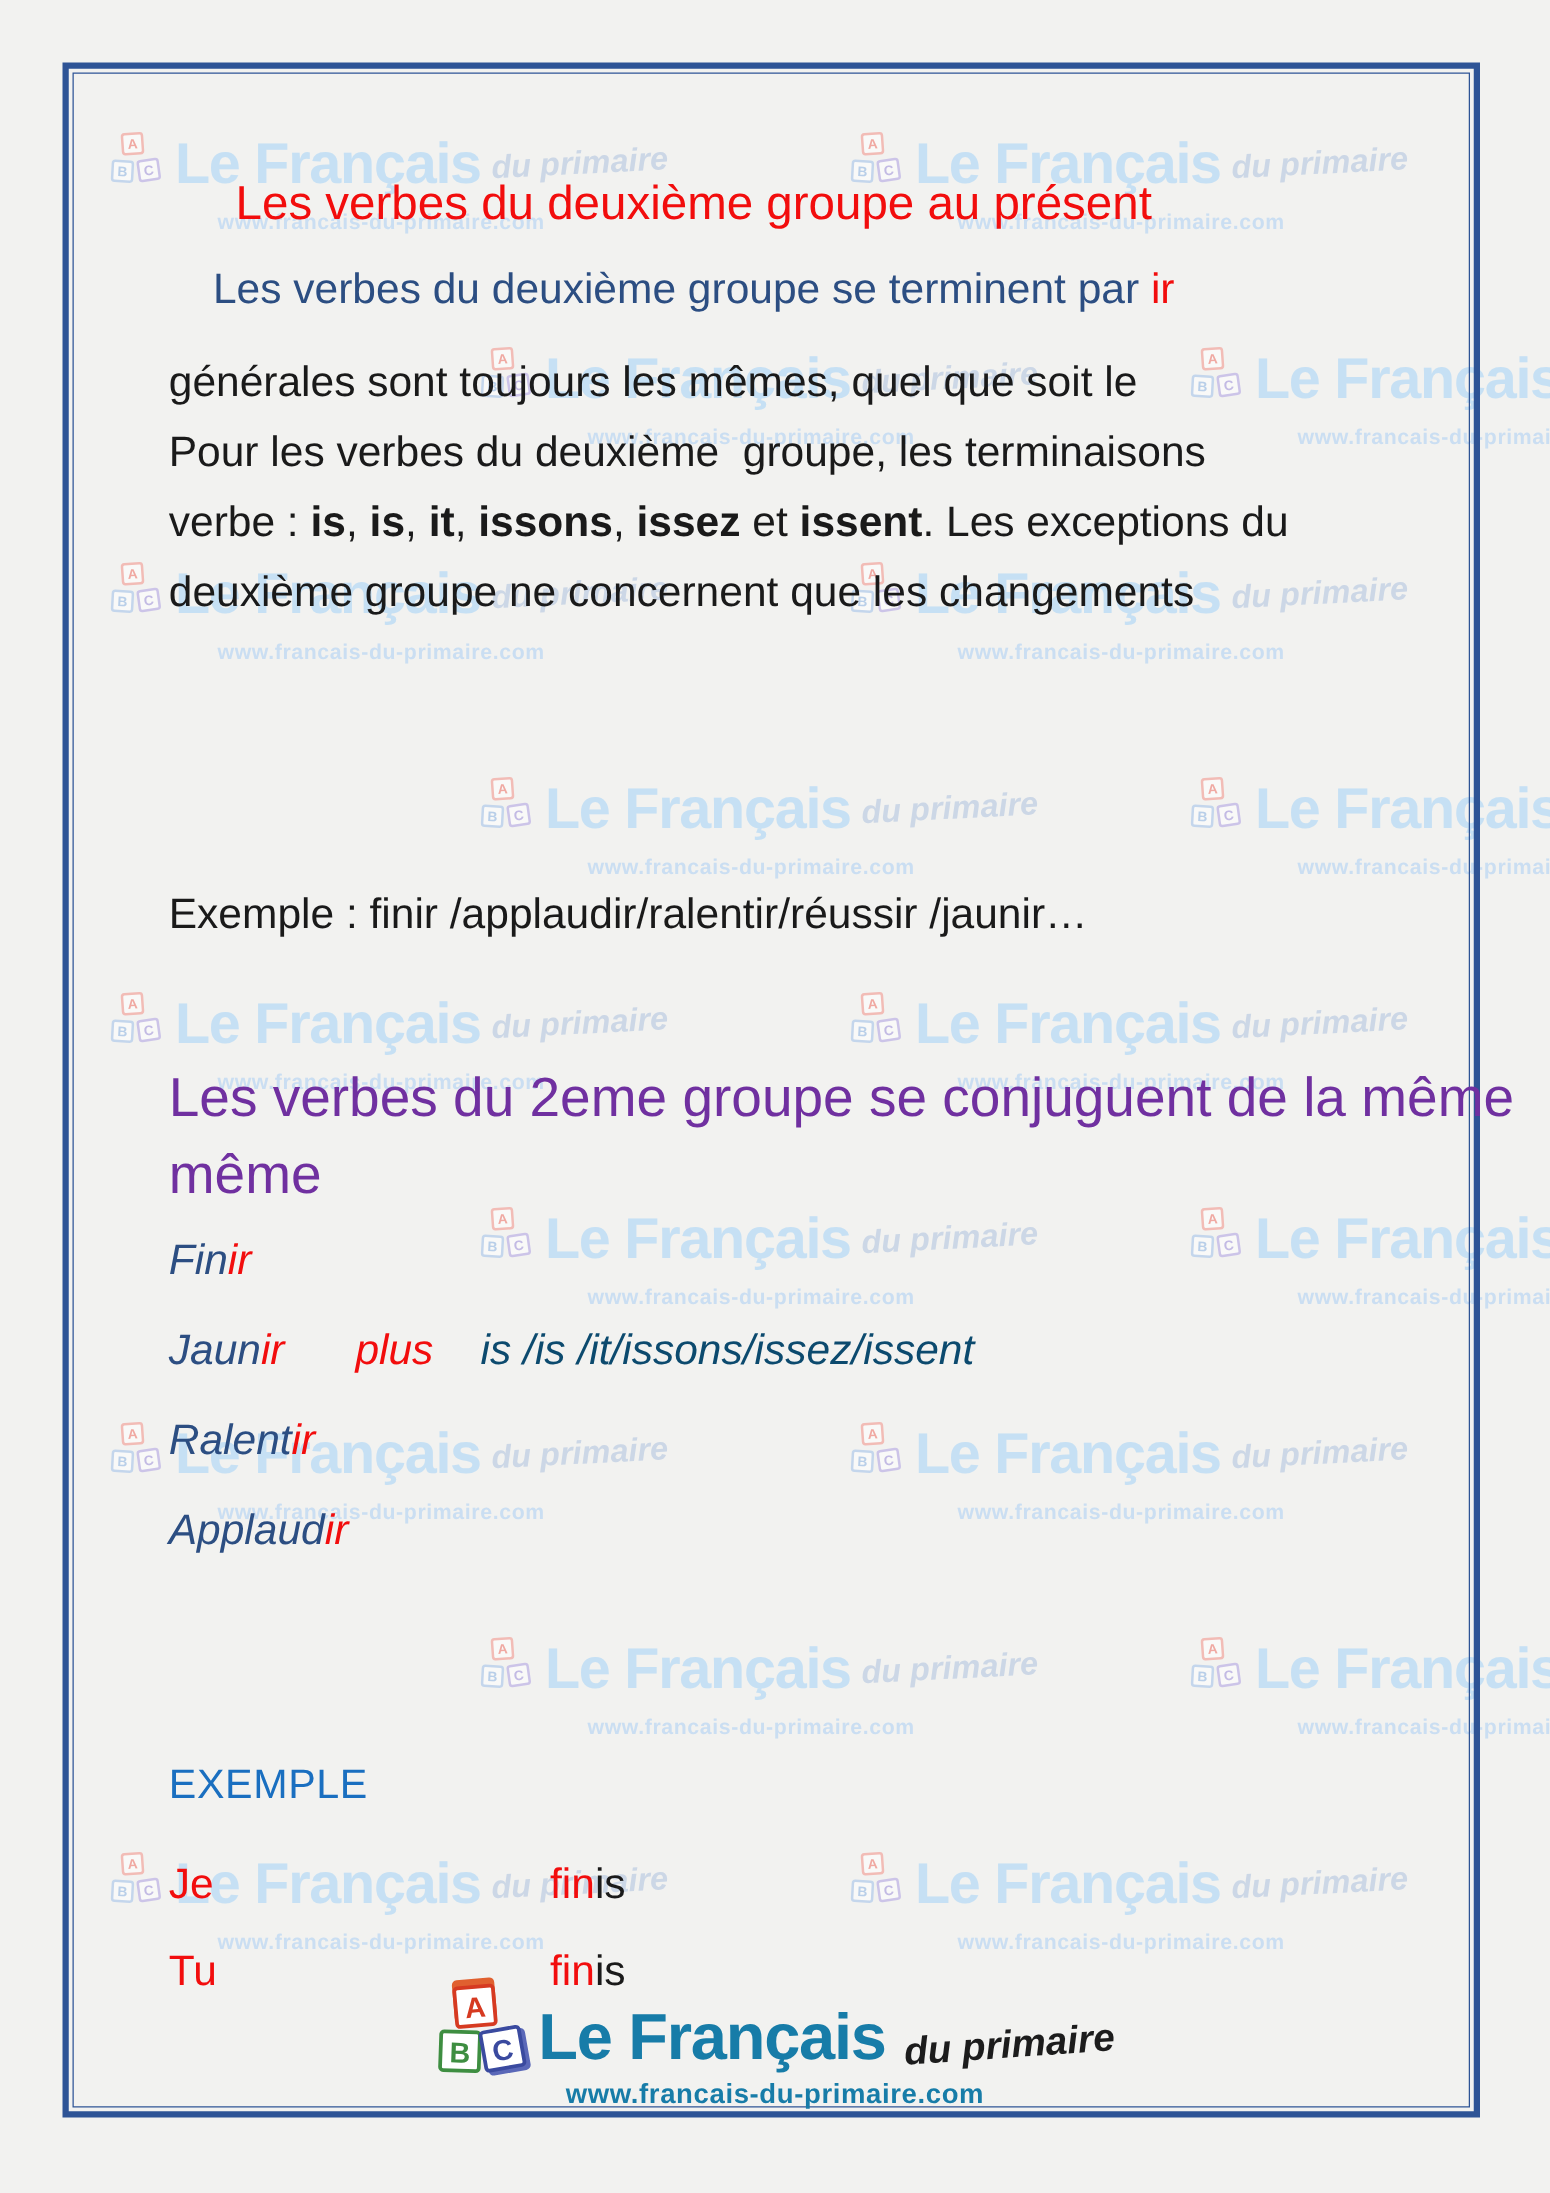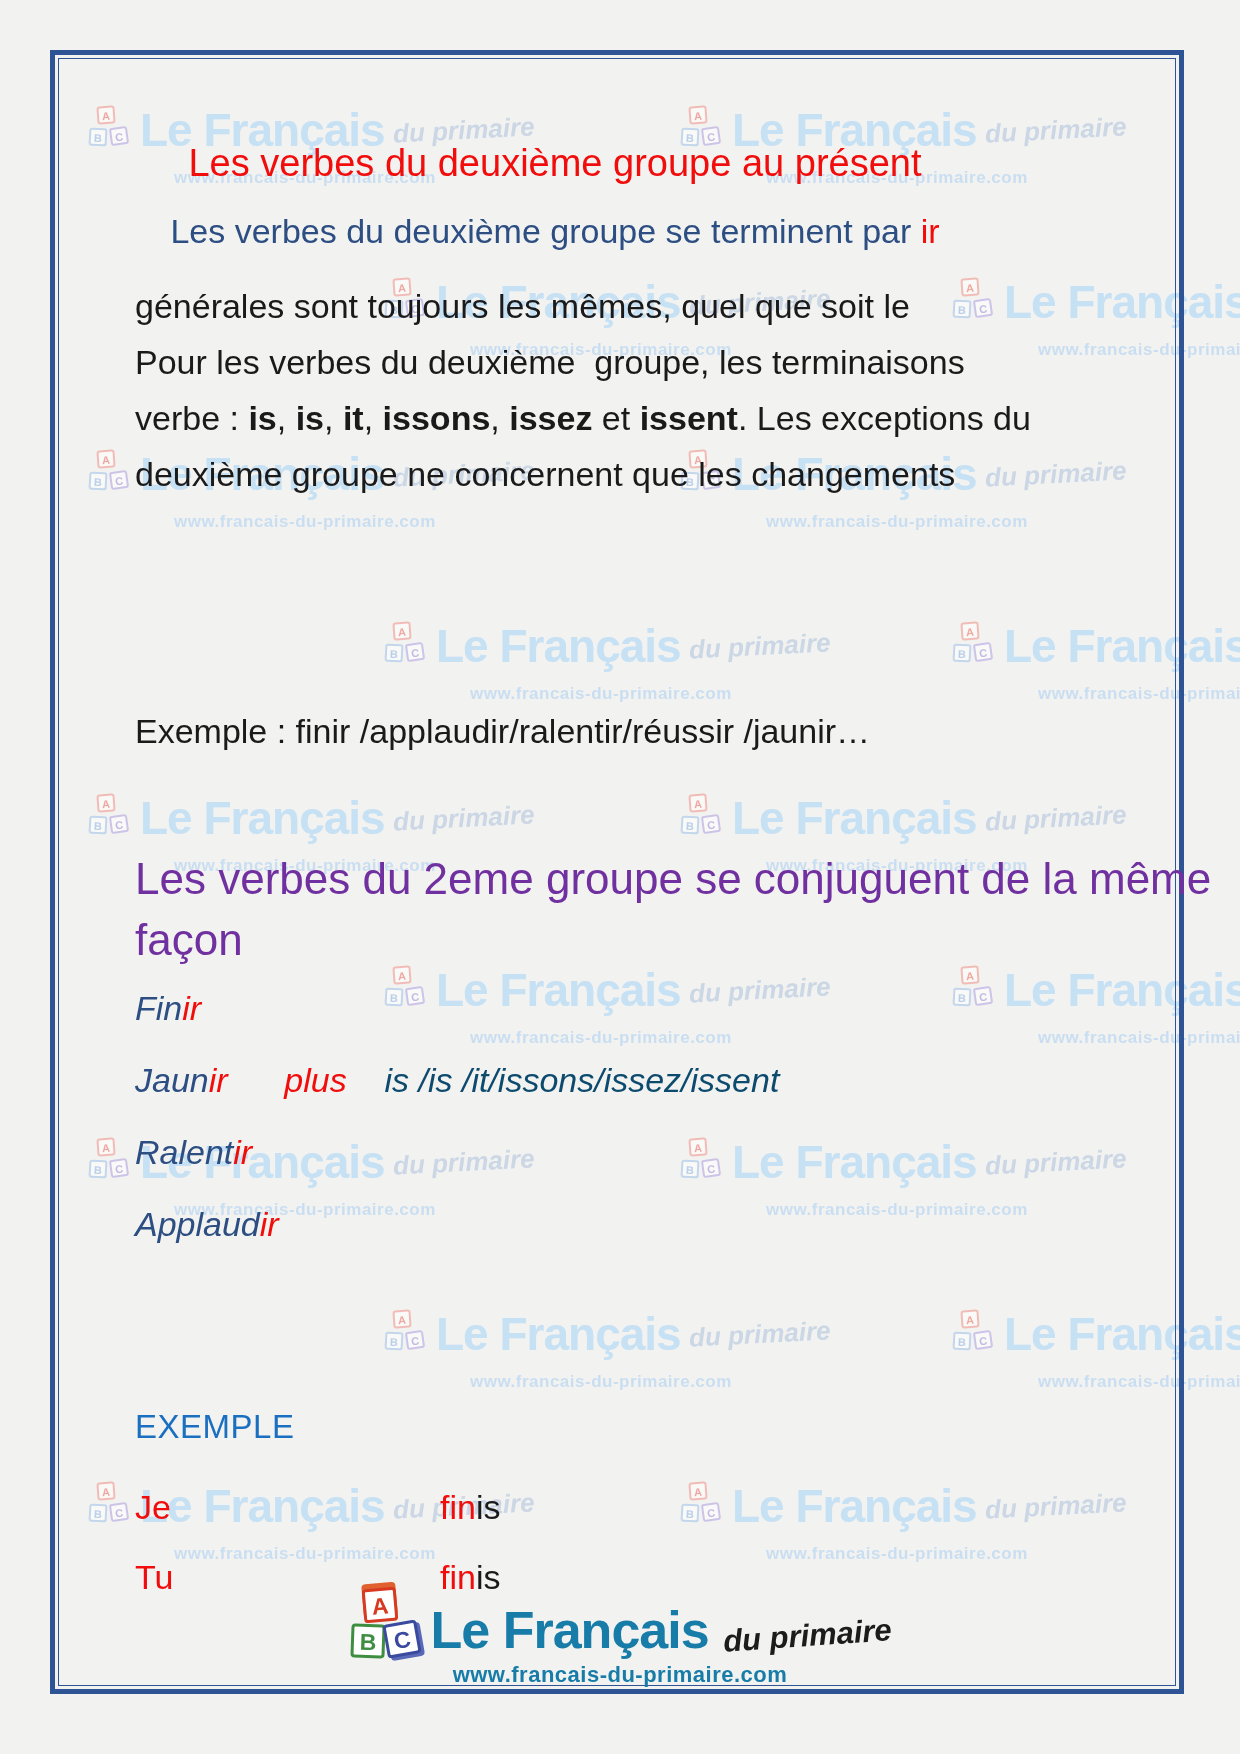--- a/index.html
+++ b/index.html
@@ -317,21 +317,21 @@
     <div class="p-line"><span>générales sont toujours les mêmes, quel que soit le</span></div>
     <div class="p-line"><span>Pour les verbes du deuxième  groupe, les terminaisons</span></div>
     <div class="p-line"><span>verbe : </span><span style="font-weight: 700;">is</span><span>, </span><span style="font-weight: 700;">is</span><span>, </span><span style="font-weight: 700;">it</span><span>, </span><span style="font-weight: 700;">issons</span><span>, </span><span style="font-weight: 700;">issez</span><span> et </span><span style="font-weight: 700;">issent</span><span>. Les exceptions du</span></div>
     <div class="p-line"><span>deuxième groupe ne concernent que les changements</span></div>
   </div>
 
   <div class="example-line">Exemple : finir /applaudir/ralentir/réussir /jaunir…</div>
 
   <div class="purple-heading">
     <div class="p-line">Les verbes du 2eme groupe se conjuguent de la même</div>
-    <div class="p-line">façon</div>
+    <div class="p-line">même</div>
   </div>
 
   <div class="verbs">
     <div class="verb-row"><span style="color: rgb(44, 78, 130);">Fin</span><span style="color: rgb(242, 13, 13);">ir</span></div>
     <div class="verb-row"><span style="color: rgb(44, 78, 130);">Jaun</span><span style="color: rgb(242, 13, 13);">ir</span><span style="color: rgb(26, 26, 26);">      </span><span style="color: rgb(242, 13, 13);">plus</span><span style="color: rgb(26, 26, 26);">    </span><span style="color: #0c4a6e;">is /is /it/issons/issez/issent</span></div>
     <div class="verb-row"><span style="color: rgb(44, 78, 130);">Ralent</span><span style="color: rgb(242, 13, 13);">ir</span></div>
     <div class="verb-row"><span style="color: rgb(44, 78, 130); margin-top: 12px;">Applaud</span><span style="color: rgb(242, 13, 13);">ir</span></div>
   </div>
 
   <div class="exemple-label">EXEMPLE</div>

